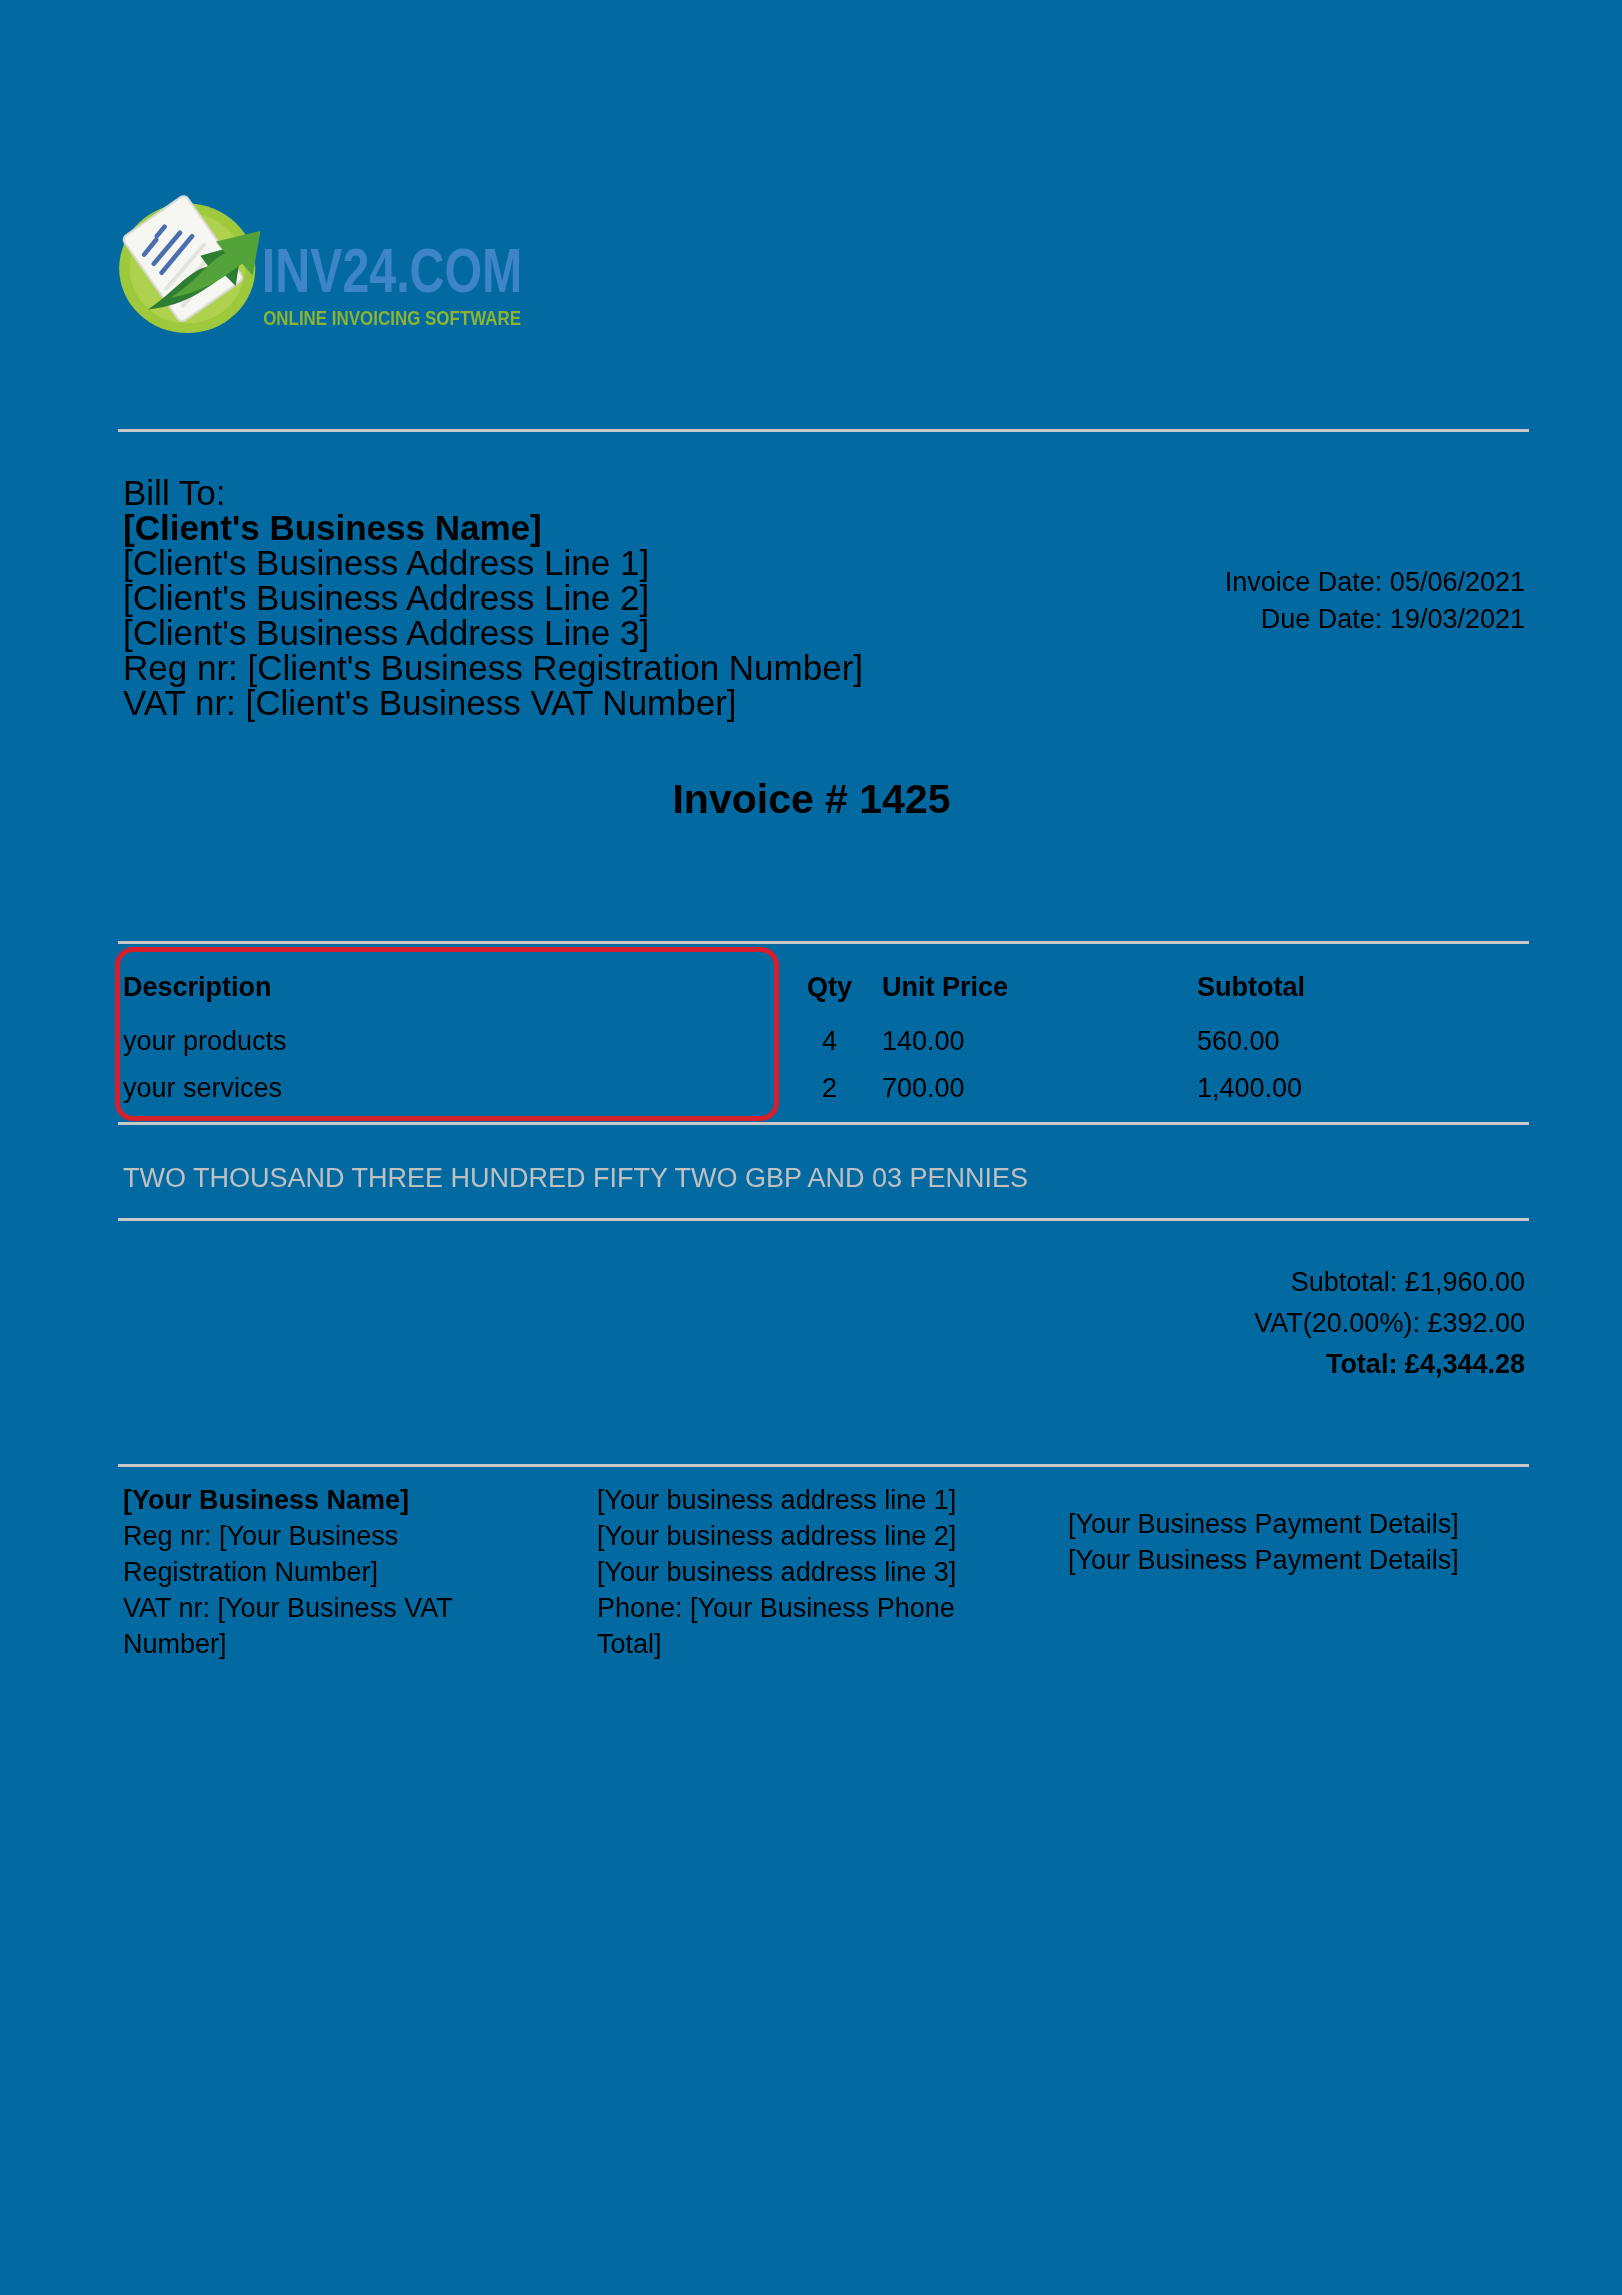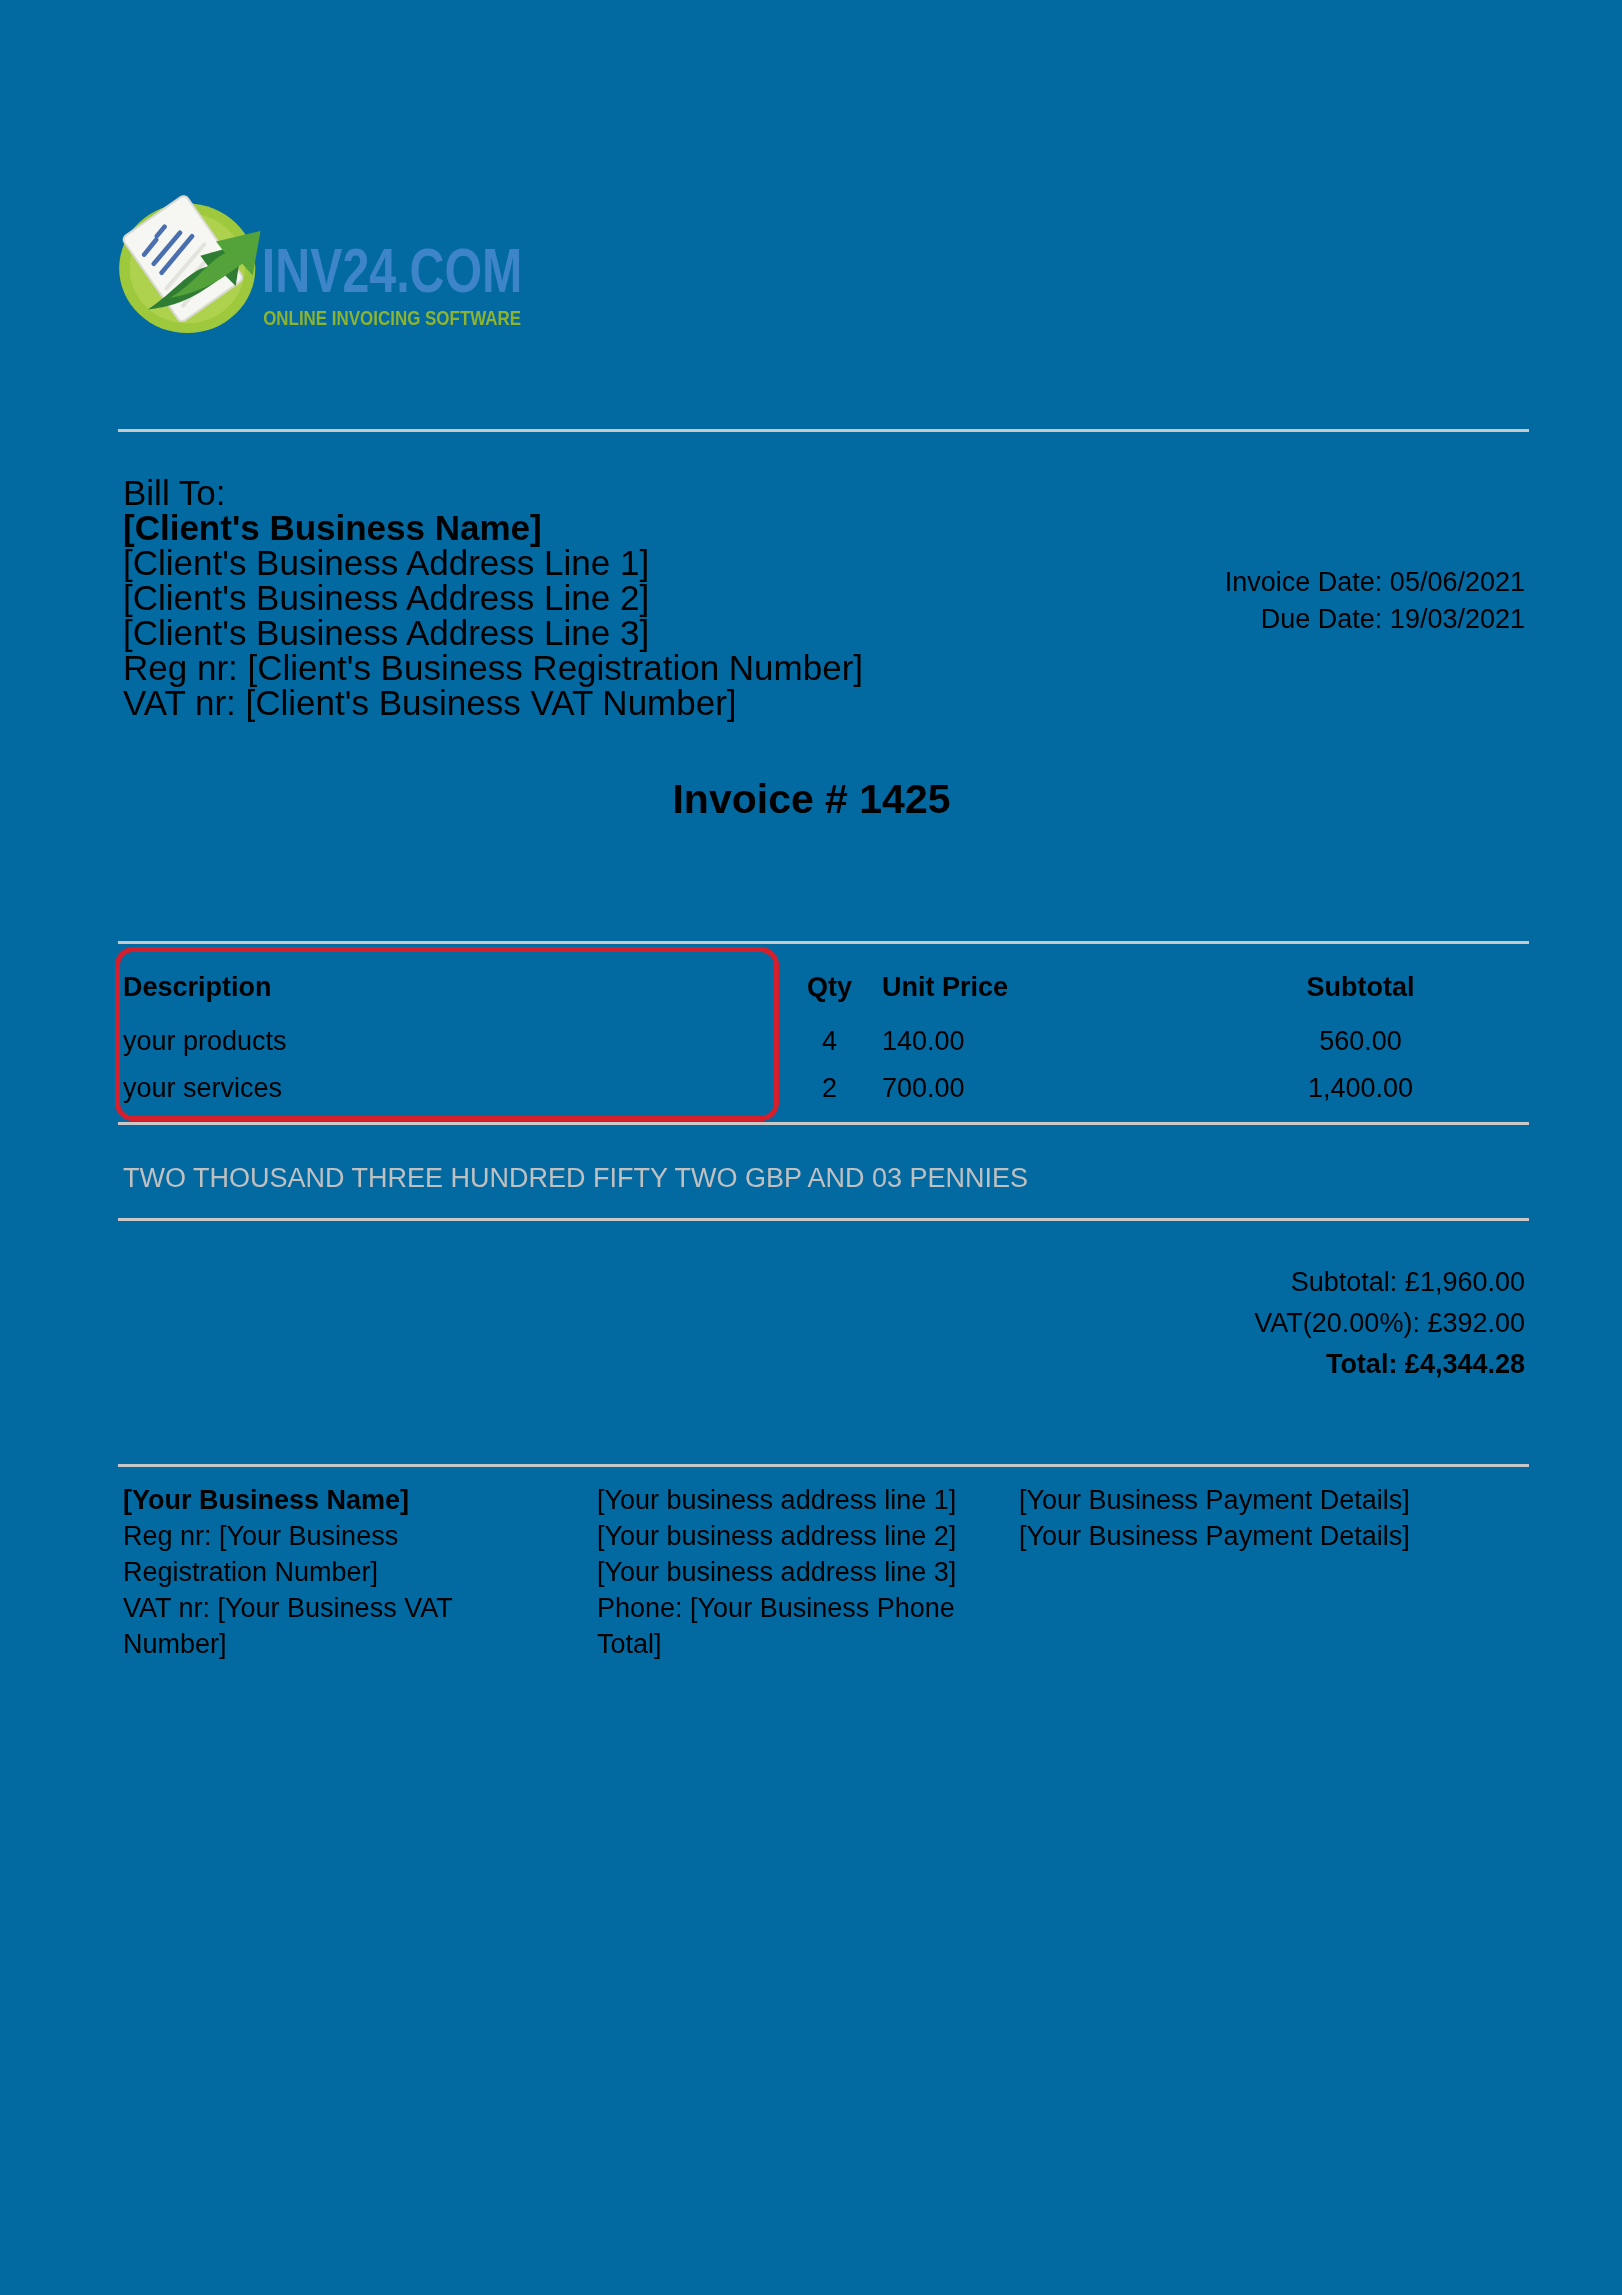--- a/index.html
+++ b/index.html
@@ -30,41 +30,41 @@
   .title{position:absolute;left:0;top:776px;width:100%;text-align:center;font-size:41px;font-weight:bold;}
   
   .trow{
     position:absolute;left:123px;width:1402px;
     display:grid;grid-template-columns:654px 105px 315px 327px;
     font-size:27px;line-height:29px;
   }
   .trow .c-desc{text-align:left;}
   .trow .c-qty{text-align:center;}
   .trow .c-unit{text-align:left;}
-  .trow .c-sub{text-align:center;}
+  .trow .c-sub{text-align:left;}
   .thead{top:973px;font-weight:bold;}
   .trow1{top:1027px;}
   .trow2{top:1074px;}
   
   .redbox{
     position:absolute;left:115px;top:947px;width:664px;height:174px;
     border:5.2px solid #d61f2c;border-radius:18.3px;
     box-sizing:border-box;background:transparent;
   }
   
   .words{position:absolute;left:123px;top:1163px;font-size:27px;color:#c0c0c0;letter-spacing:0px;}
   
   .totals{position:absolute;right:98px;top:1262px;text-align:right;font-size:27px;line-height:41px;}
   .totals .bold{font-weight:bold;}
   
   .fcol{position:absolute;top:1482px;font-size:27px;line-height:36px;}
   .fcol .bold{font-weight:bold;}
   .fcol1{left:123px;width:337px;}
   .fcol2{left:597px;width:409px;}
-  .fcol3{left:1019px;width:455px;}
+  .fcol3{left:1068px;width:455px;margin-top:24px;}
 </style>
 </head>
 <body>
 
 <div class="page">
 
   <div class="logo">
     <svg width="432" height="144" viewBox="0 0 660 220" xmlns="http://www.w3.org/2000/svg">
       <ellipse cx="118" cy="115" rx="104" ry="99" fill="#9fc93c"></ellipse>
       <ellipse cx="118" cy="115" rx="88" ry="84" fill="#aed24e"></ellipse>

